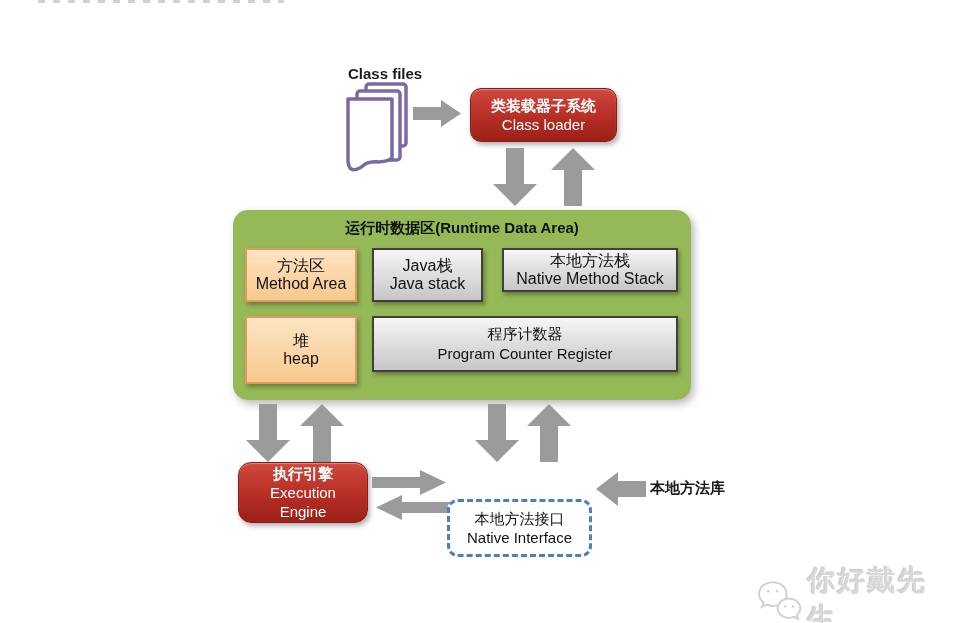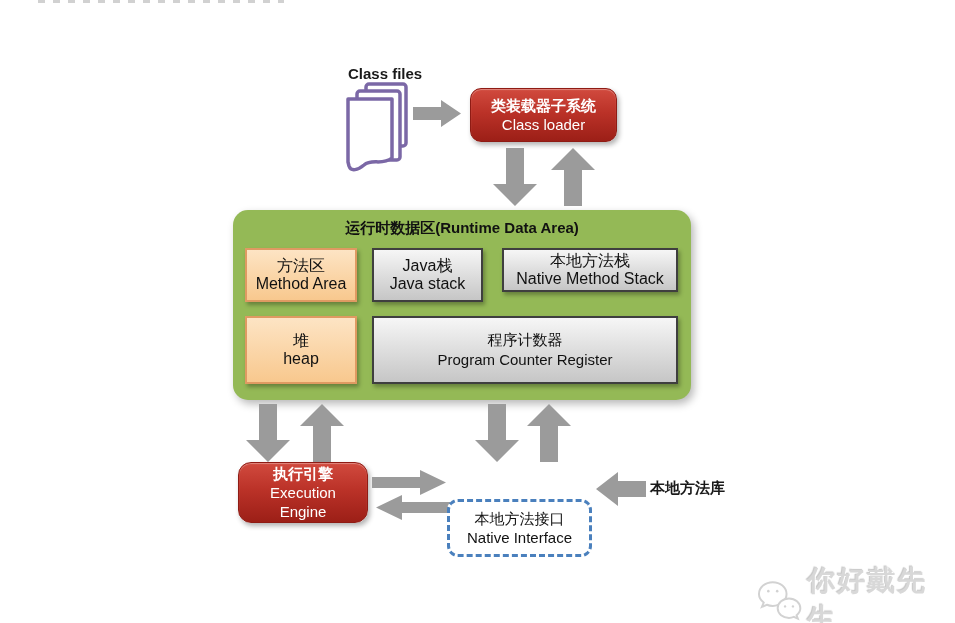--- a/index.html
+++ b/index.html
@@ -63,21 +63,21 @@
     border:2px solid var(--orange-border);
   }
   .gray-cell{
     background:linear-gradient(180deg,var(--gray-top),var(--gray-bot));
     border:2px solid var(--gray-border);
   }
   .method-area{left:12px;top:38px;width:112px;height:54px;}
   .java-stack{left:139px;top:38px;width:111px;height:54px;}
   .native-method-stack{left:269px;top:38px;width:176px;height:44px;}
   .heap{left:12px;top:106px;width:112px;height:68px;}
-  .program-counter{left:139px;top:106px;width:306px;height:68px;font-size:15px;line-height:20px;}
+  .program-counter{left:139px;top:106px;width:306px;height:56px;font-size:15px;line-height:20px;}
 
   .execution-engine{left:238px;top:462px;width:130px;height:61px;font-size:15px;line-height:19px;border-radius:13px;}
   .execution-engine .l1{font-weight:600;}
 
   .native-interface{
     left:447px;top:462px;width:145px;height:58px;
     background:#fff;border:3px dashed var(--dashed);border-radius:11px;
     color:#111;font-size:15px;line-height:19px;margin-top:37px;
   }
 

